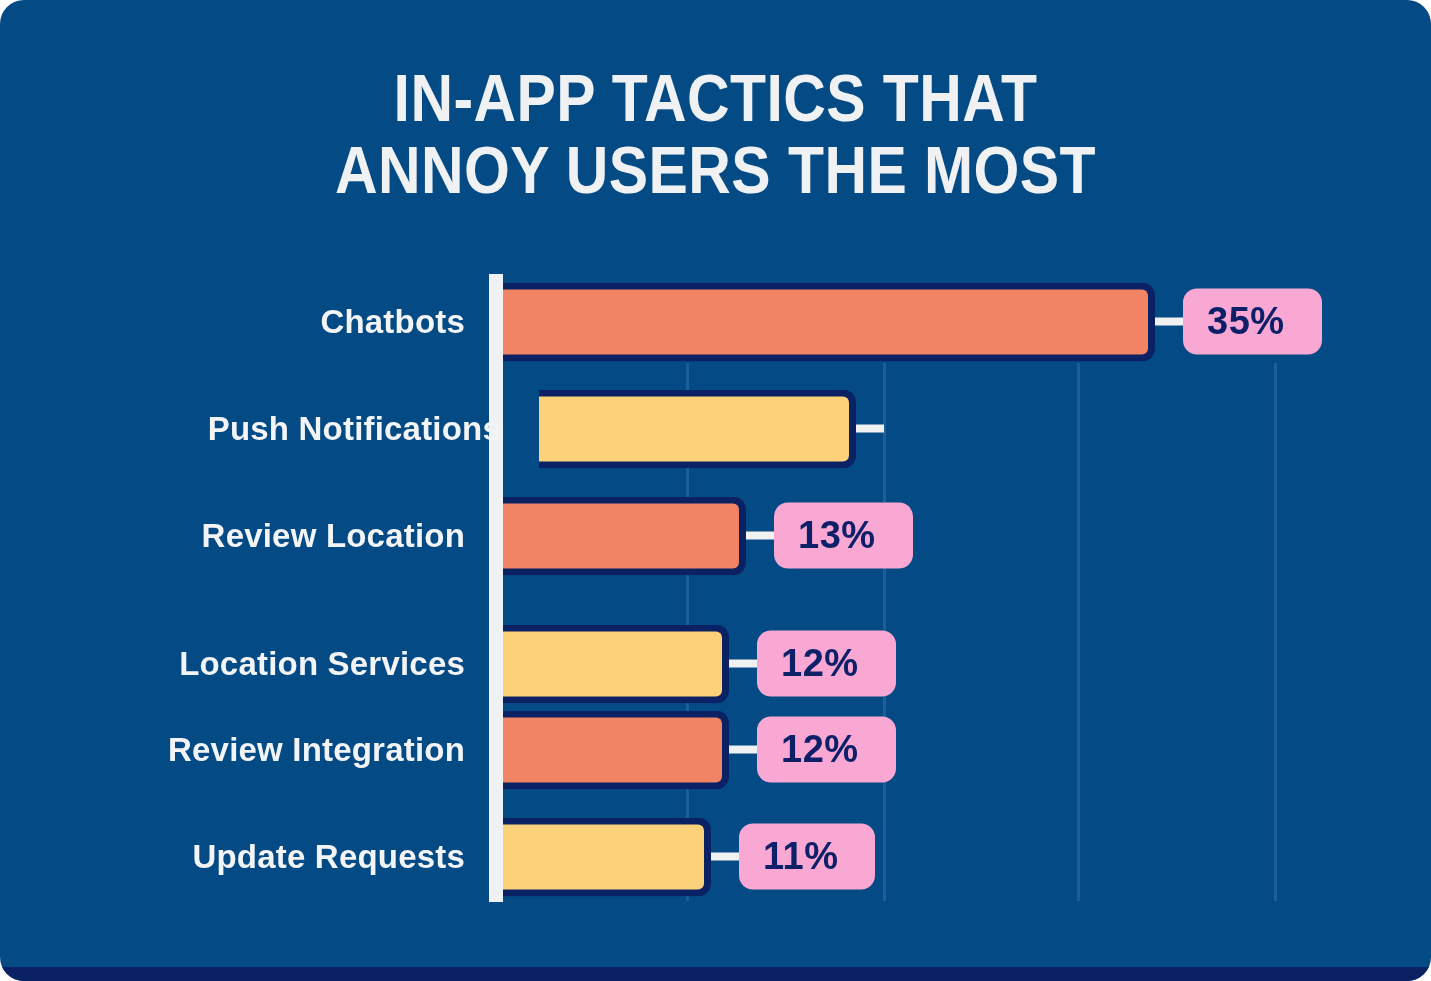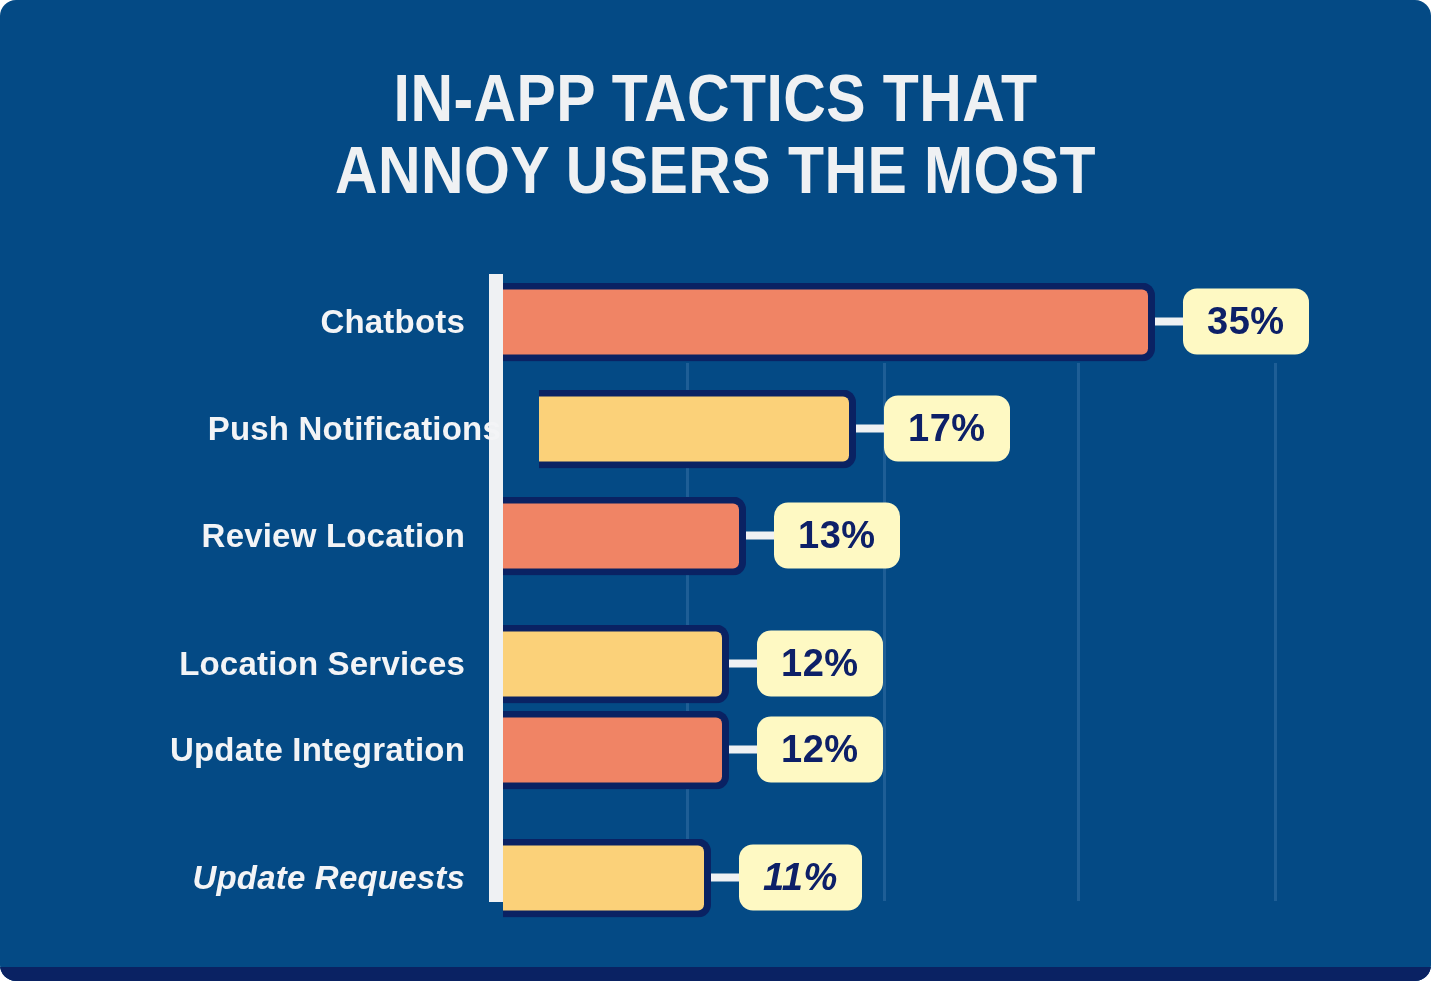--- a/index.html
+++ b/index.html
@@ -2,21 +2,21 @@
 <html><head>
 <meta charset="utf-8">
 <style>
   html,body{margin:0;padding:0;background:#ffffff;}
   body{width:1431px;height:981px;overflow:hidden;font-family:"DejaVu Sans",sans-serif;}
 
   #canvas{
     position:relative;
     width:1431px;height:981px;
     background:#044A85;
-    border-radius:16px;
+    border-radius:24px;
     overflow:hidden;
     box-sizing:border-box;
   }
 
   
   #title-block{
     position:absolute;left:0;top:62px;width:1431px;
     text-align:center;
     color:#EFF1F3;
     font-family:"Liberation Sans","DejaVu Sans",sans-serif;
@@ -96,28 +96,28 @@
     transform:translateY(-50%);
     height:8px;
     width:28px;
     background:#EFF1F3;
   }
 
   .value-box{
     position:absolute;
     top:50%;
     transform:translateY(-50%);
-    background:#fef9c3;
+    background:#f9a8d4;
     border-radius:14px;
     color:#0D2068;
     font-family:"Liberation Sans","DejaVu Sans",sans-serif;
     font-weight:bold;
     font-size:38px;
     letter-spacing:0.5px;
-    padding:13px 24px 15px 24px;
+    padding:13px 37px 15px 24px;
     line-height:1;
     white-space:nowrap;
   }
 
   
   #bottom-strip{
     position:absolute;
     left:0;bottom:0;width:1431px;height:14px;
     background:#0A2263;
   }
@@ -147,48 +147,47 @@
             <div class="bar coral" style="width: 652px;"></div>
             <div class="connector" style="left: 652px;"></div>
             <div class="value-box" style="left: 680px;">35%</div>
           </div>
         </div>
         <div class="row" style="top: 375px; margin-left: 36px;">
           <div class="cat-label">Push Notifications</div>
           <div class="bar-wrap">
             <div class="bar yellow" style="width: 317px;"></div>
             <div class="connector" style="left: 317px;"></div>
-            <div class="value-box" style="left: 345px;">17%</div>
           </div>
         </div>
         <div class="row" style="top: 482px;">
           <div class="cat-label">Review Location</div>
           <div class="bar-wrap">
             <div class="bar coral" style="width: 243px;"></div>
             <div class="connector" style="left: 243px;"></div>
             <div class="value-box" style="left: 271px; text-align: right;">13%</div>
           </div>
         </div>
         <div class="row" style="top: 610px;">
           <div class="cat-label">Location Services</div>
           <div class="bar-wrap">
             <div class="bar yellow" style="width: 226px;"></div>
             <div class="connector" style="left: 226px;"></div>
             <div class="value-box" style="left: 254px;">12%</div>
           </div>
         </div>
         <div class="row" style="top: 696px;">
-          <div class="cat-label">Update Integration</div>
+          <div class="cat-label">Review Integration</div>
           <div class="bar-wrap">
             <div class="bar coral" style="width: 226px;"></div>
             <div class="connector" style="left: 226px;"></div>
             <div class="value-box" style="left: 254px;">12%</div>
           </div>
         </div>
-        <div class="row" style="top: 824px; font-style: italic;">
+        <div class="row" style="top: 803px;">
           <div class="cat-label">Update Requests</div>
           <div class="bar-wrap">
             <div class="bar yellow" style="width: 208px;"></div>
             <div class="connector" style="left: 208px;"></div>
             <div class="value-box" style="left: 236px; text-align: center;">11%</div>
           </div>
         </div>
       </div>
   </div>
 

